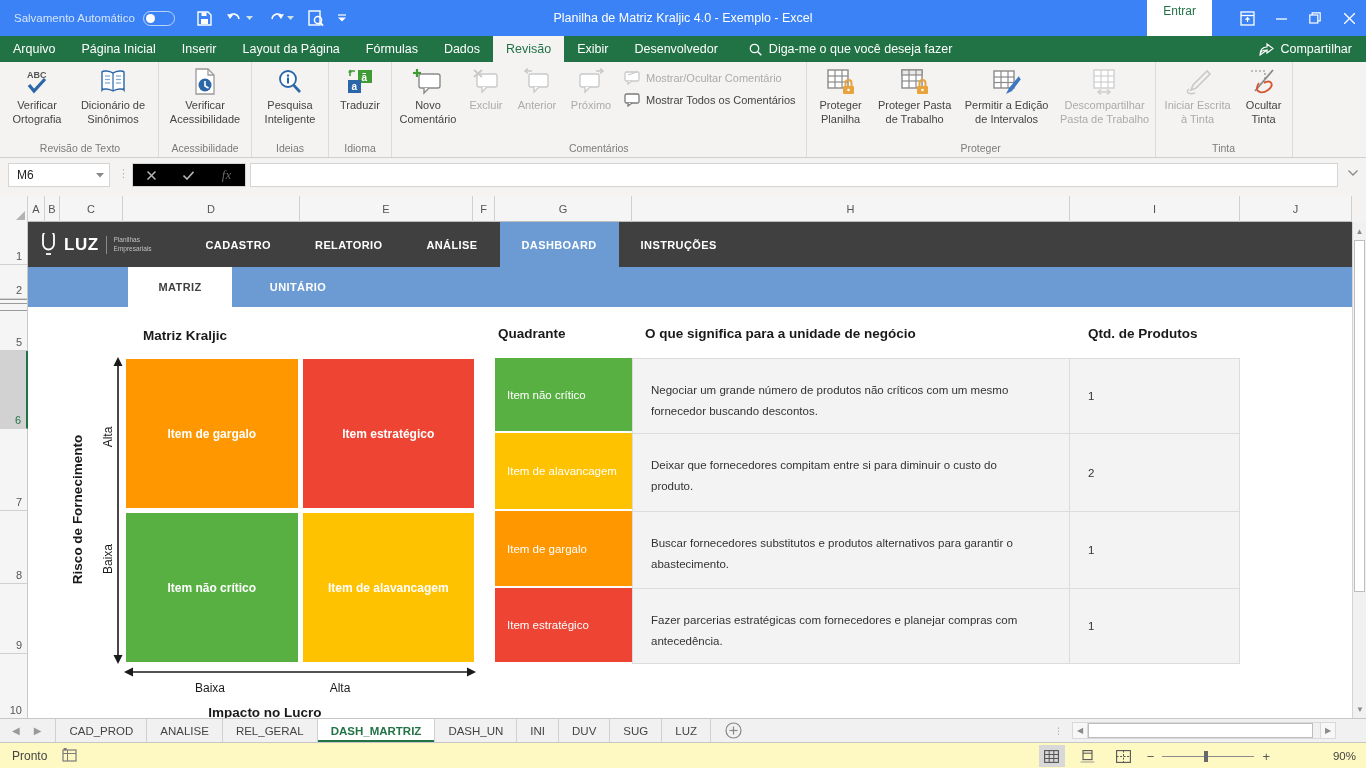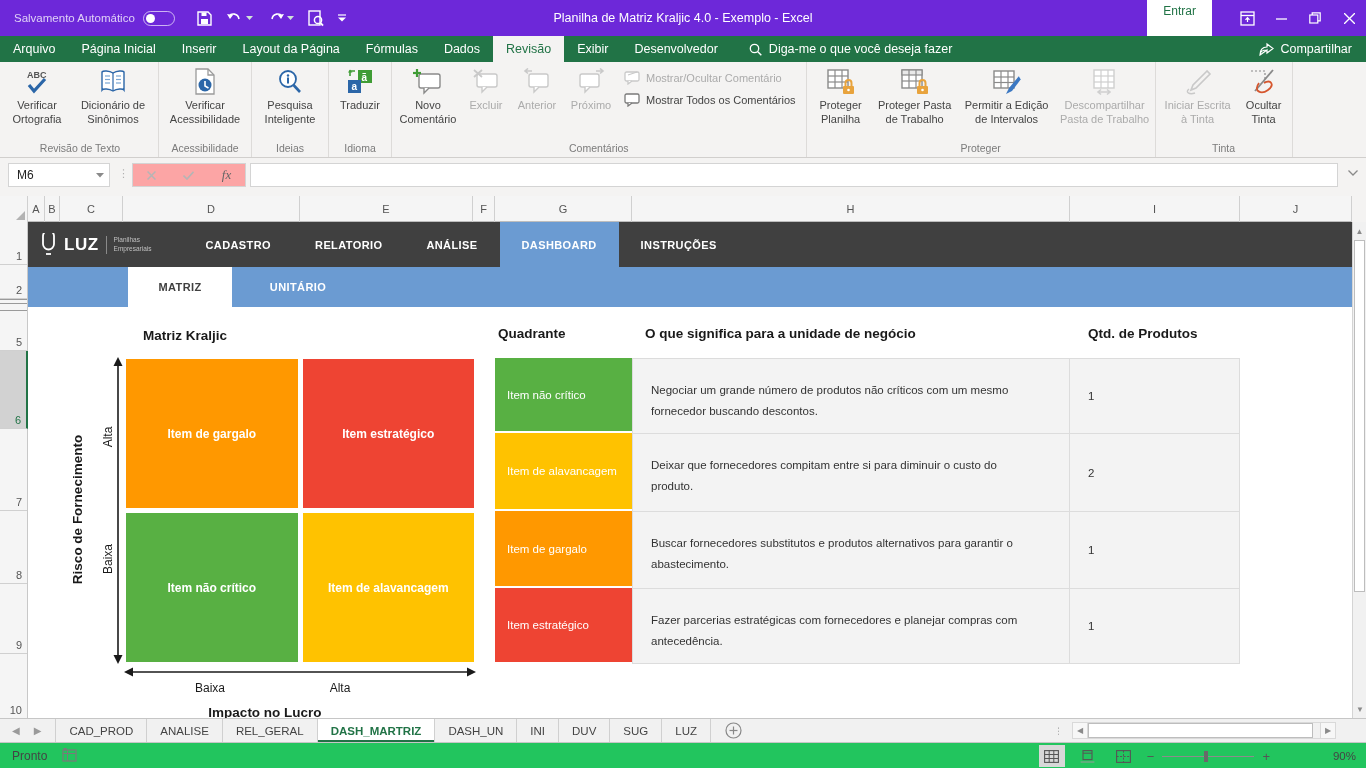--- a/index.html
+++ b/index.html
@@ -1,21 +1,21 @@
 <!DOCTYPE html>
 <html><head>
 <meta charset="utf-8">
 <style>
   * { margin:0; padding:0; box-sizing:border-box; }
   html,body { width:1366px; height:768px; overflow:hidden; }
   body { font-family:"Liberation Sans", sans-serif; background:#fff; position:relative; color:#444; }
   svg { display:block; }
 
   
-  .titlebar { position:absolute; left:0; top:0; width:1366px; height:36px; background:#6d28d9; display:flex; align-items:center; color:#fff; }
+  .titlebar { position:absolute; left:0; top:0; width:1366px; height:36px; background:#3b82f6; display:flex; align-items:center; color:#fff; }
   .autosave { display:flex; align-items:center; gap:8px; margin-left:14px; font-size:11.5px; color:rgba(255,255,255,.78); }
   .toggle { width:32px; height:15px; border:1px solid rgba(255,255,255,.65); border-radius:8px; position:relative; }
   .toggle .knob { position:absolute; left:2px; top:2px; width:9px; height:9px; border-radius:50%; background:#fff; }
   .qat { display:flex; align-items:center; gap:14px; margin-left:22px; }
   .qat-btn { display:flex; align-items:center; gap:2px; cursor:default; }
   .win-title { position:absolute; left:50%; transform:translateX(-50%); font-size:12.5px; white-space:nowrap; color:#fff; }
   .tb-right { position:absolute; right:0; top:0; height:36px; display:flex; }
   .entrar { background:#fff; color:#217346; font-size:12px; padding:4px 16px; margin-right:18px; cursor:default; }
   .winctl { width:34px; height:36px; display:flex; align-items:center; justify-content:center; }
 
@@ -36,21 +36,21 @@
   .bigbtn.disabled, .smallbtn.disabled { color:#ababab; }
   .smallbtn { display:flex; align-items:center; gap:5px; font-size:11px; color:#444; white-space:nowrap; }
   .cm-smalls { display:flex; flex-direction:column; gap:8px; padding:8px 8px 0 6px; }
   .ribbon-collapse { position:absolute; right:10px; top:138px; }
 
   
   .formulabar { position:absolute; left:0; top:158px; width:1366px; height:34px; background:#f4f3f2; }
   .namebox { position:absolute; left:8px; top:5px; width:102px; height:24px; background:#fff; border:1px solid #d4d4d4; font-size:12px; color:#222; display:flex; align-items:center; padding-left:8px; }
   .namebox .dd { position:absolute; right:5px; }
   .fb-split { position:absolute; left:118px; top:9px; color:#b0b0b0; font-size:11px; letter-spacing:1px; }
-  .fb-btns { position:absolute; left:132px; top:5px; width:114px; height:24px; background:#fca5a5; border:1px solid #d4d4d4; display:flex; align-items:center; justify-content:space-around; }
+  .fb-btns { position:absolute; left:132px; top:5px; width:114px; height:24px; background:#000000; border:1px solid #d4d4d4; display:flex; align-items:center; justify-content:space-around; }
   .fx { font-family:"Liberation Serif", serif; font-style:italic; font-size:13px; color:#666; }
   .fb-input { position:absolute; left:250px; top:5px; right:28px; height:24px; background:#fff; border:1px solid #d4d4d4; }
   .fb-chev { position:absolute; right:8px; top:12px; }
 
   
   .colheaders { position:absolute; left:0; top:192px; width:1366px; height:30px; background:#f4f3f2; }
   .ch-row { position:absolute; left:0; bottom:0; height:26px; display:flex; width:1352px; background:#f5f5f5; border-bottom:1px solid #bdbdbd; }
   .corner { width:28px; height:26px; border-right:1px solid #d0d0d0; position:relative; background:#f5f5f5; }
   .corner .tri { position:absolute; right:2px; bottom:2px; width:0; height:0; border-left:9px solid transparent; border-bottom:9px solid #b3b3b3; }
   .ch { display:flex; align-items:center; justify-content:center; font-size:11px; color:#555; border-right:1px solid #d0d0d0; height:26px; }
@@ -106,21 +106,21 @@
   .stab { display:flex; align-items:center; padding:0 13px; color:#444; border-right:1px solid #d0d0d0; white-space:nowrap; }
   .stab.active { background:#fff; color:#217346; font-weight:bold; box-shadow:inset 0 -2px 0 #217346; }
   .addsheet { display:flex; align-items:center; margin-left:14px; }
   .hscroll { position:absolute; right:22px; top:3px; width:290px; height:17px; display:flex; align-items:center; }
   .hs-grip { color:#9a9a9a; font-size:9px; letter-spacing:1px; margin-right:8px; }
   .hs-btn { width:16px; height:17px; display:flex; align-items:center; justify-content:center; color:#8a8a8a; font-size:8px; background:#f7f7f7; border:1px solid #d9d9d9; }
   .hs-track { width:232px; height:17px; border-top:1px solid #d9d9d9; border-bottom:1px solid #d9d9d9; background:#f1f1f1; position:relative; }
   .hs-thumb { position:absolute; left:0; top:0; width:225px; height:15px; background:#fff; border:1px solid #bdbdbd; }
 
   
-  .statusbar { position:absolute; left:0; top:742px; width:1366px; height:26px; background:#22c55e; border-top:1px solid #c6c6c6; }
+  .statusbar { position:absolute; left:0; top:742px; width:1366px; height:26px; background:#fef9c3; border-top:1px solid #c6c6c6; }
   .st-status { position:absolute; left:12px; top:6px; font-size:12px; color:#444; }
   .st-acc { position:absolute; left:62px; top:5px; }
   .st-right { position:absolute; right:10px; top:0; height:26px; display:flex; align-items:center; gap:10px; }
   .viewbtn { width:26px; height:22px; display:flex; align-items:center; justify-content:center; }
   .viewbtn.active { background:#d8d8d8; }
   .zoomctl { display:flex; align-items:center; gap:8px; }
   .zoom-track { width:92px; height:1px; background:#8c8c8c; position:relative; }
   .zoom-thumb { position:absolute; left:42px; top:-5px; width:4px; height:11px; background:#696969; }
   .zoom-sign { font-size:13px; color:#555; }
   .st-zoom { font-size:11.5px; color:#444; width:30px; text-align:right;margin-left:46px; }

